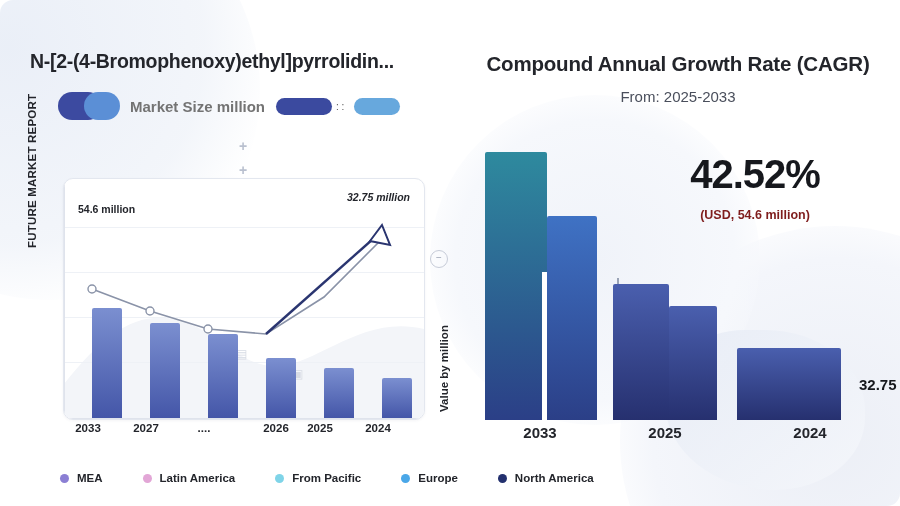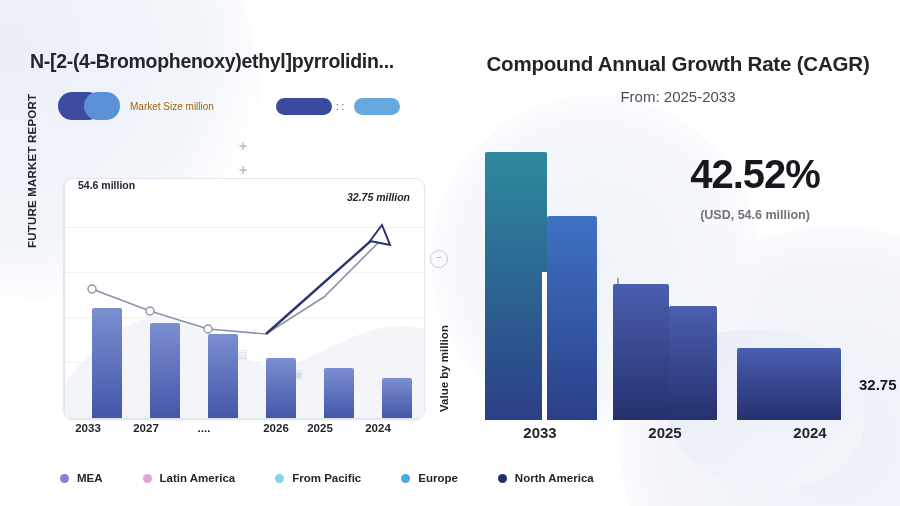--- a/index.html
+++ b/index.html
@@ -7,20 +7,21 @@
     width:900px;height:506px;
     background:#ffffff;
     font-family:"Liberation Sans", sans-serif;
     overflow:hidden;
   }
   .stage{
     position:relative;
     width:900px;height:506px;
     background:#ffffff;
     overflow:hidden;
+    border-radius:13px;
   }
   
   .blob{position:absolute;border-radius:50%;pointer-events:none;}
   .blob-a{
     left:-160px;top:-120px;width:420px;height:420px;
     background:radial-gradient(circle at 40% 40%, #e9eef7 0%, #f2f5fa 55%, #ffffff 75%);
     opacity:.95;
   }
   .blob-b{
     right:-150px;bottom:-150px;width:430px;height:430px;
@@ -48,21 +49,21 @@
     width:62px;height:28px;margin-right:10px;position:relative;
   }
   .legend-swatch .s1{
     position:absolute;left:0;top:0;width:44px;height:28px;border-radius:14px;
     background:#3c4aa0;
   }
   .legend-swatch .s2{
     position:absolute;left:26px;top:0;width:36px;height:28px;border-radius:14px;
     background:#5b8fd6;
   }
-  .legend-top-label{font-size:10px;font-weight:normal;color:#a16207;}
+  .legend-top-label{font-size:15px;font-weight:bold;color:#737373;}
 
   .legend-pill{
     position:absolute;left:276px;top:98px;display:flex;align-items:center;
   }
   .legend-pill .p1{width:56px;height:17px;border-radius:9px;background:#3b4a9f;}
   .legend-pill .p2{width:46px;height:17px;border-radius:9px;background:#67a8dd;margin-left:6px;}
   .legend-pill .pdots{font-size:10px;color:#555;margin:0 4px;}
 
   .plus{position:absolute;color:#b9c0cf;font-size:14px;font-weight:bold;}
   .plus1{left:239px;top:138px;}
@@ -85,21 +86,21 @@
     overflow:hidden;
   }
   .chart-left .area-wave{
     position:absolute;left:0;bottom:0;width:100%;height:145px;
   }
   .gridline{position:absolute;left:0;width:100%;height:1px;background:#eef1f6;}
   .axis-left{position:absolute;left:0;top:0;width:1px;height:100%;background:#dfe3ec;}
   .axis-bottom{position:absolute;left:0;bottom:0;width:100%;height:1px;background:#dfe3ec;}
 
   .annot{position:absolute;font-size:10.5px;font-weight:bold;color:#23252b;}
-  .annot-l{left:14px;top:0;}
+  .annot-l{left:14px;top:24px;}
   .annot-r{right:14px;top:12px;font-style:italic;}
 
   .bars-left{position:absolute;left:22px;bottom:1px;width:330px;height:200px;}
   .barL{
     position:absolute;bottom:0;width:30px;border-radius:2px 2px 0 0;
     background:linear-gradient(180deg,#7b8fd0 0%,#4456a8 100%);
   }
   .ticks-left{
     position:absolute;left:63px;top:422px;width:360px;height:20px;
   }
@@ -123,21 +124,21 @@
   .subtitle-right{
     position:absolute;left:8px;top:88px;width:430px;text-align:center;
     font-size:15px;color:#4a4f5c;
   }
   .cagr-value{
     position:absolute;left:175px;top:152px;width:250px;text-align:center;
     font-size:40px;font-weight:bold;color:#16181d;letter-spacing:-1px;
   }
   .cagr-sub{
     position:absolute;left:175px;top:208px;width:250px;text-align:center;
-    font-size:12.5px;font-weight:bold;color:#737373;
+    font-size:12.5px;font-weight:bold;color:#7f1d1d;
   }
   .chart-right{position:absolute;left:10px;top:130px;width:420px;height:290px;}
   .barR{
     position:absolute;bottom:0;border-radius:2px 2px 0 0;
   }
   .barR.teal{background:linear-gradient(180deg,#2e8a9e 0%,#2b3f87 100%);}
   .barR.blue{background:linear-gradient(180deg,#3f72c4 0%,#2b3f87 100%);}
   .barR.navy{background:linear-gradient(180deg,#4a5fae 0%,#26306f 100%);}
   .white-slit{position:absolute;bottom:0;width:5px;background:#ffffff;}
   .bracket{

